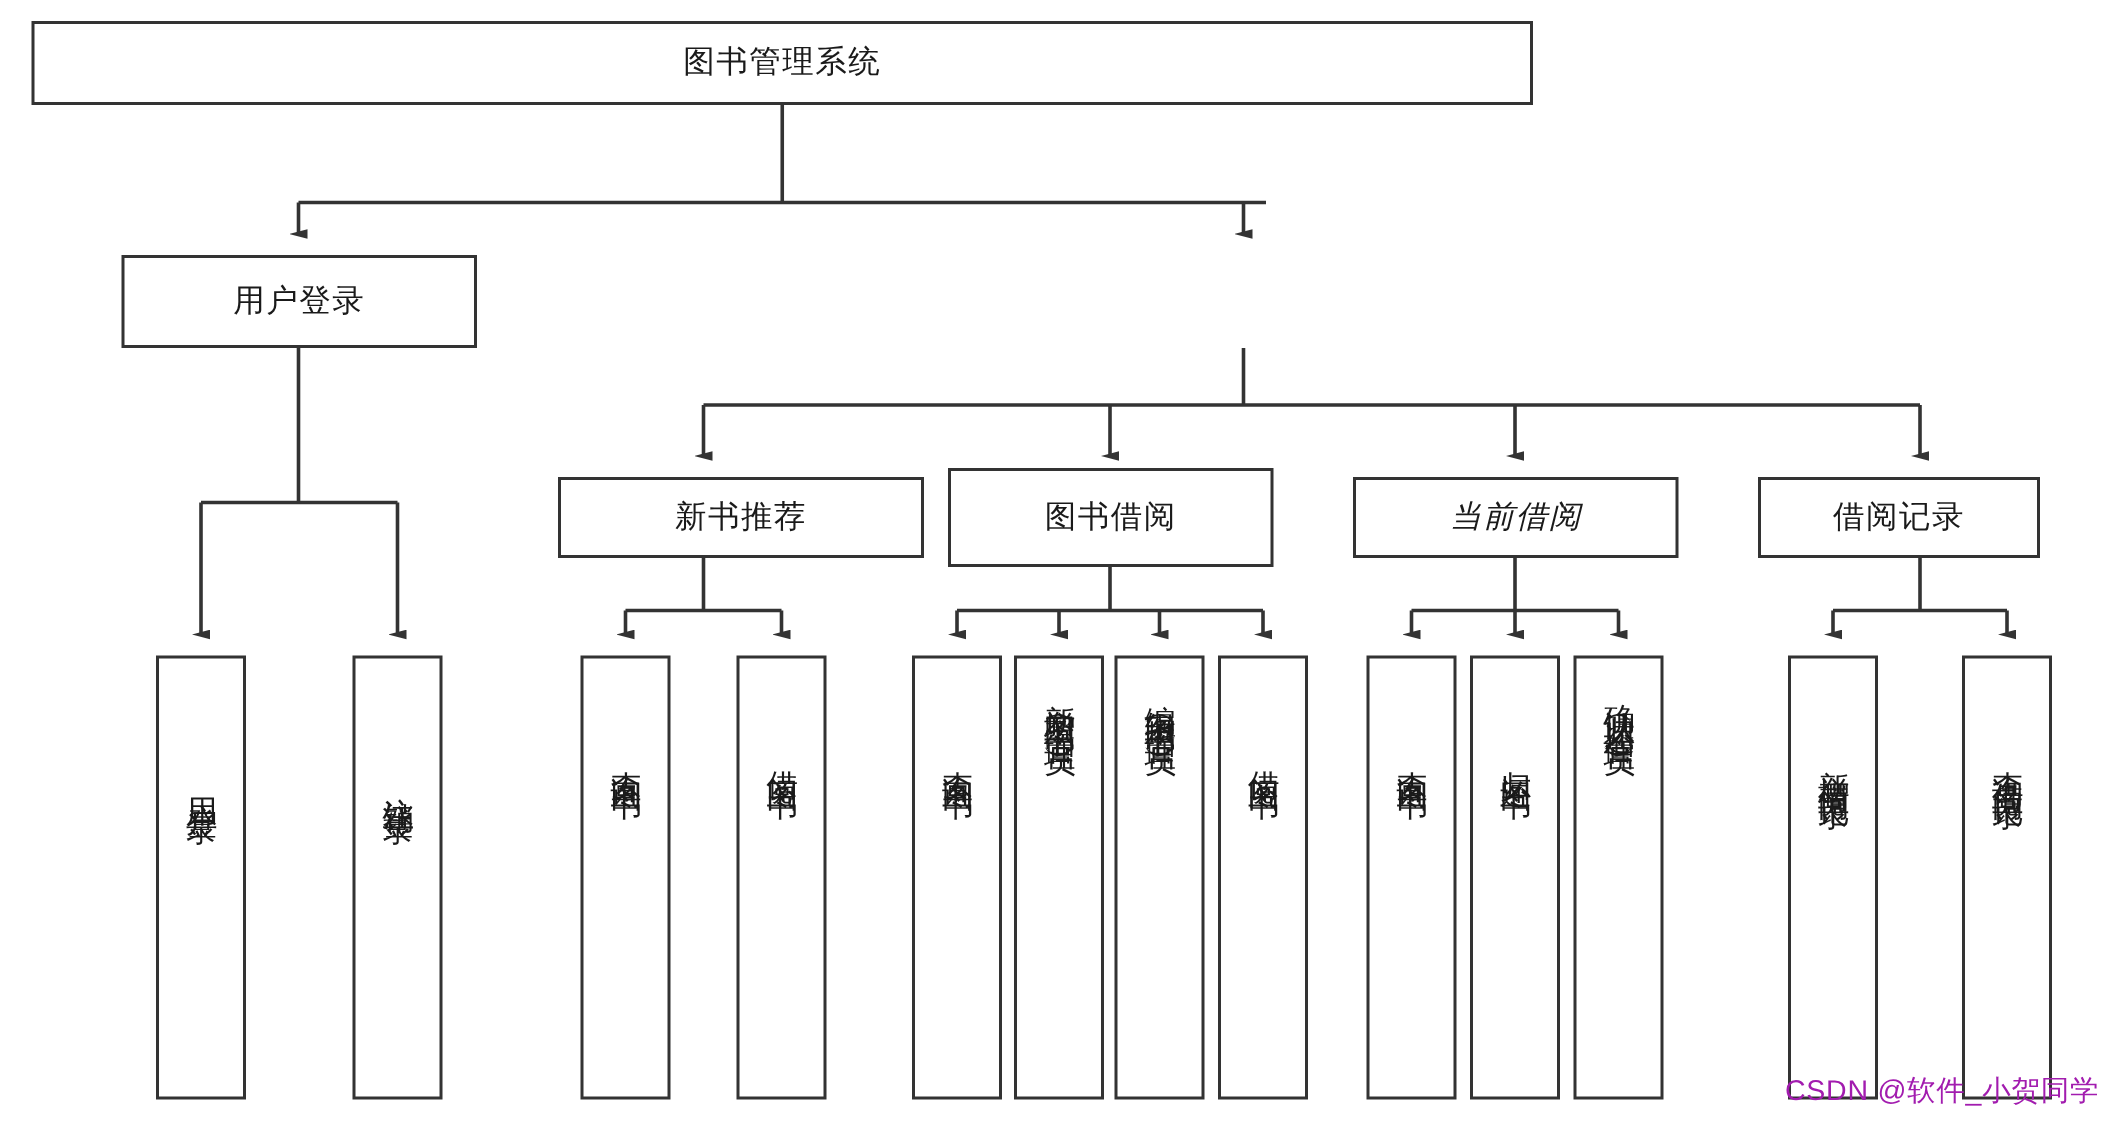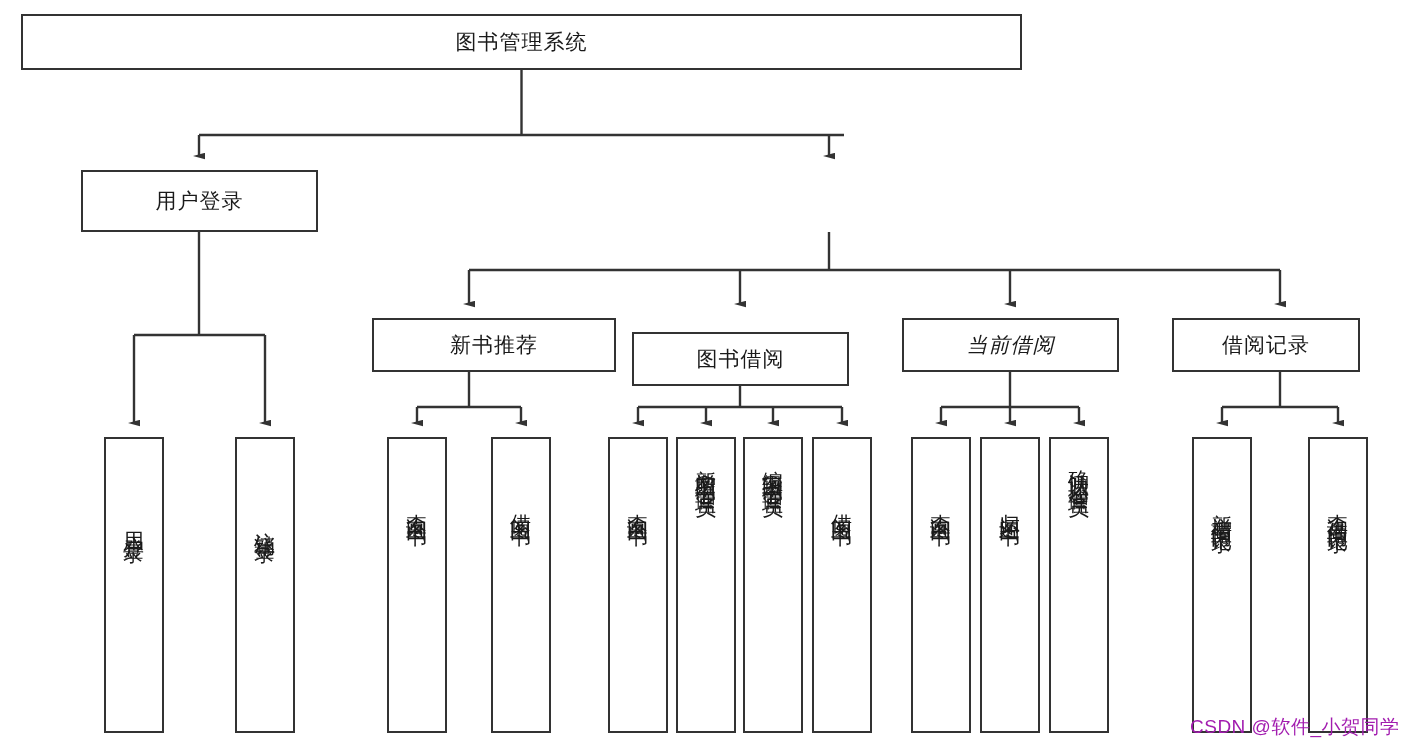--- a/index.html
+++ b/index.html
@@ -135,21 +135,21 @@
     <span class="label">图书管理系统</span>
   </div>
 
   <div class="node" style="left:81px; top:170px; width:237px; height:62px;">
     <span class="label">用户登录</span>
   </div>
 
   <div class="node" style="left:372px; top:318px; width:244px; height:54px;">
     <span class="label">新书推荐</span>
   </div>
-  <div class="node" style="left:632px; top:332px; width:217px; height:54px;">
+  <div class="node" style="left:632px; top:312px; width:217px; height:66px;">
     <span class="label">图书借阅</span>
   </div>
   <div class="node" style="left:902px; top:318px; width:217px; height:54px;font-style:italic;">
     <span class="label">当前借阅</span>
   </div>
   <div class="node" style="left:1172px; top:318px; width:188px; height:54px;">
     <span class="label">借阅记录</span>
   </div>
 
   <div class="node vertical mid" style="left:104px; top:437px; width:60px; height:296px;">

